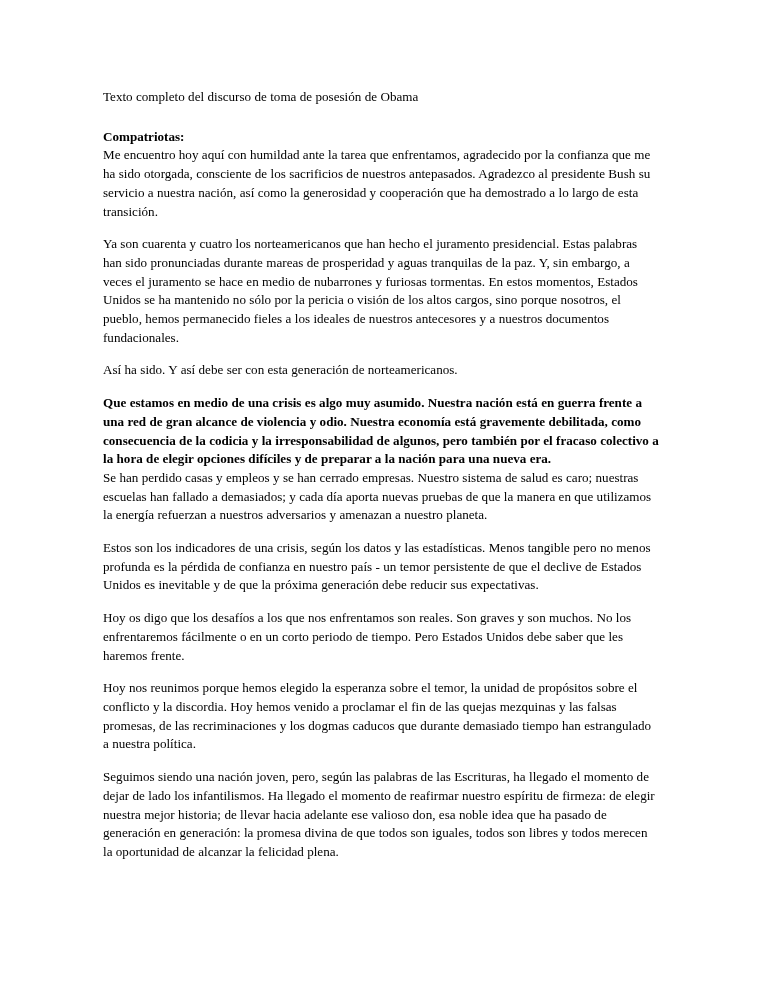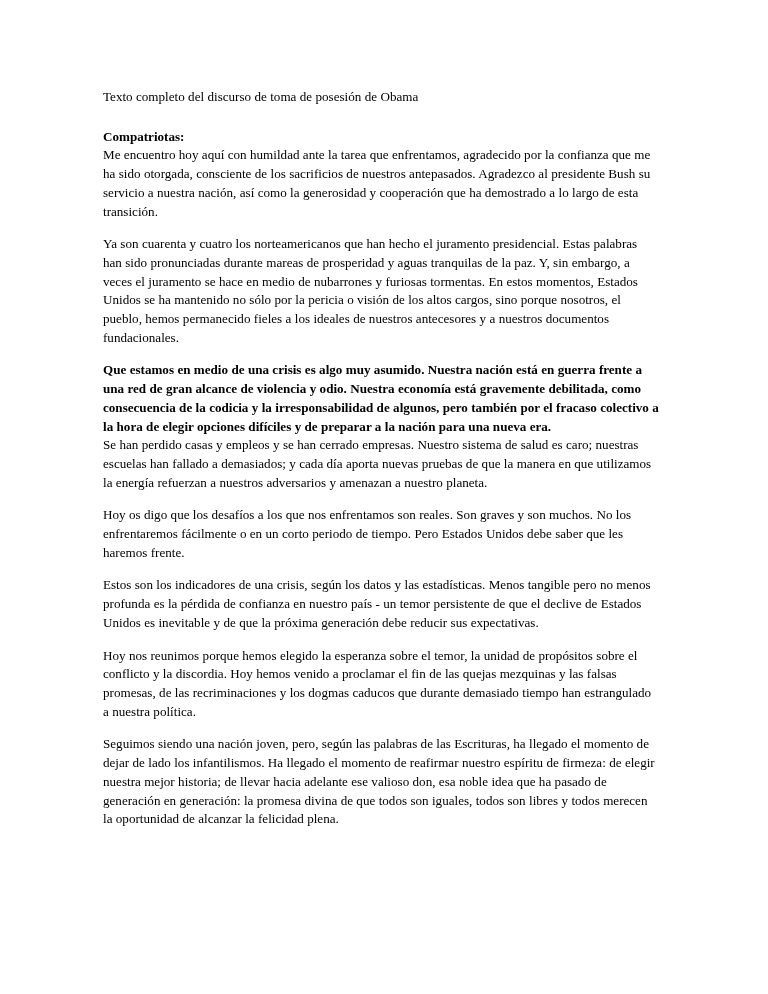--- a/index.html
+++ b/index.html
@@ -46,20 +46,21 @@
 </style>
 </head>
 <body>
 
 <div class="page">
   <div class="doc-body">
     <p class="title">Texto completo del discurso de toma de posesión de Obama</p>
     <p class="tight">Compatriotas:</p>
     <p>Me encuentro hoy aquí con humildad ante la tarea que enfrentamos, agradecido por la confianza que me ha sido otorgada, consciente de los sacrificios de nuestros antepasados. Agradezco al presidente Bush su servicio a nuestra nación, así como la generosidad y cooperación que ha demostrado a lo largo de esta transición.</p>
     <p>Ya son cuarenta y cuatro los norteamericanos que han hecho el juramento presidencial. Estas palabras han sido pronunciadas durante mareas de prosperidad y aguas tranquilas de la paz. Y, sin embargo, a veces el juramento se hace en medio de nubarrones y furiosas tormentas. En estos momentos, Estados Unidos se ha mantenido no sólo por la pericia o visión de los altos cargos, sino porque nosotros, el pueblo, hemos permanecido fieles a los ideales de nuestros antecesores y a nuestros documentos fundacionales.</p>
+    <p>Así ha sido. Y así debe ser con esta generación de norteamericanos.</p>
     <p class="tight">Que estamos en medio de una crisis es algo muy asumido. Nuestra nación está en guerra frente a una red de gran alcance de violencia y odio. Nuestra economía está gravemente debilitada, como consecuencia de la codicia y la irresponsabilidad de algunos, pero también por el fracaso colectivo a la hora de elegir opciones difíciles y de preparar a la nación para una nueva era.</p>
     <p>Se han perdido casas y empleos y se han cerrado empresas. Nuestro sistema de salud es caro; nuestras escuelas han fallado a demasiados; y cada día aporta nuevas pruebas de que la manera en que utilizamos la energía refuerzan a nuestros adversarios y amenazan a nuestro planeta.</p>
+    <p>Estos son los indicadores de una crisis, según los datos y las estadísticas. Menos tangible pero no menos profunda es la pérdida de confianza en nuestro país - un temor persistente de que el declive de Estados Unidos es inevitable y de que la próxima generación debe reducir sus expectativas.</p>
     <p>Hoy os digo que los desafíos a los que nos enfrentamos son reales. Son graves y son muchos. No los enfrentaremos fácilmente o en un corto periodo de tiempo. Pero Estados Unidos debe saber que les haremos frente.</p>
-    <p>Estos son los indicadores de una crisis, según los datos y las estadísticas. Menos tangible pero no menos profunda es la pérdida de confianza en nuestro país - un temor persistente de que el declive de Estados Unidos es inevitable y de que la próxima generación debe reducir sus expectativas.</p>
     <p>Hoy nos reunimos porque hemos elegido la esperanza sobre el temor, la unidad de propósitos sobre el conflicto y la discordia. Hoy hemos venido a proclamar el fin de las quejas mezquinas y las falsas promesas, de las recriminaciones y los dogmas caducos que durante demasiado tiempo han estrangulado a nuestra política.</p>
     <p>Seguimos siendo una nación joven, pero, según las palabras de las Escrituras, ha llegado el momento de dejar de lado los infantilismos. Ha llegado el momento de reafirmar nuestro espíritu de firmeza: de elegir nuestra mejor historia; de llevar hacia adelante ese valioso don, esa noble idea que ha pasado de generación en generación: la promesa divina de que todos son iguales, todos son libres y todos merecen la oportunidad de alcanzar la felicidad plena.</p>
   </div>
 </div>
 
 </body></html>

